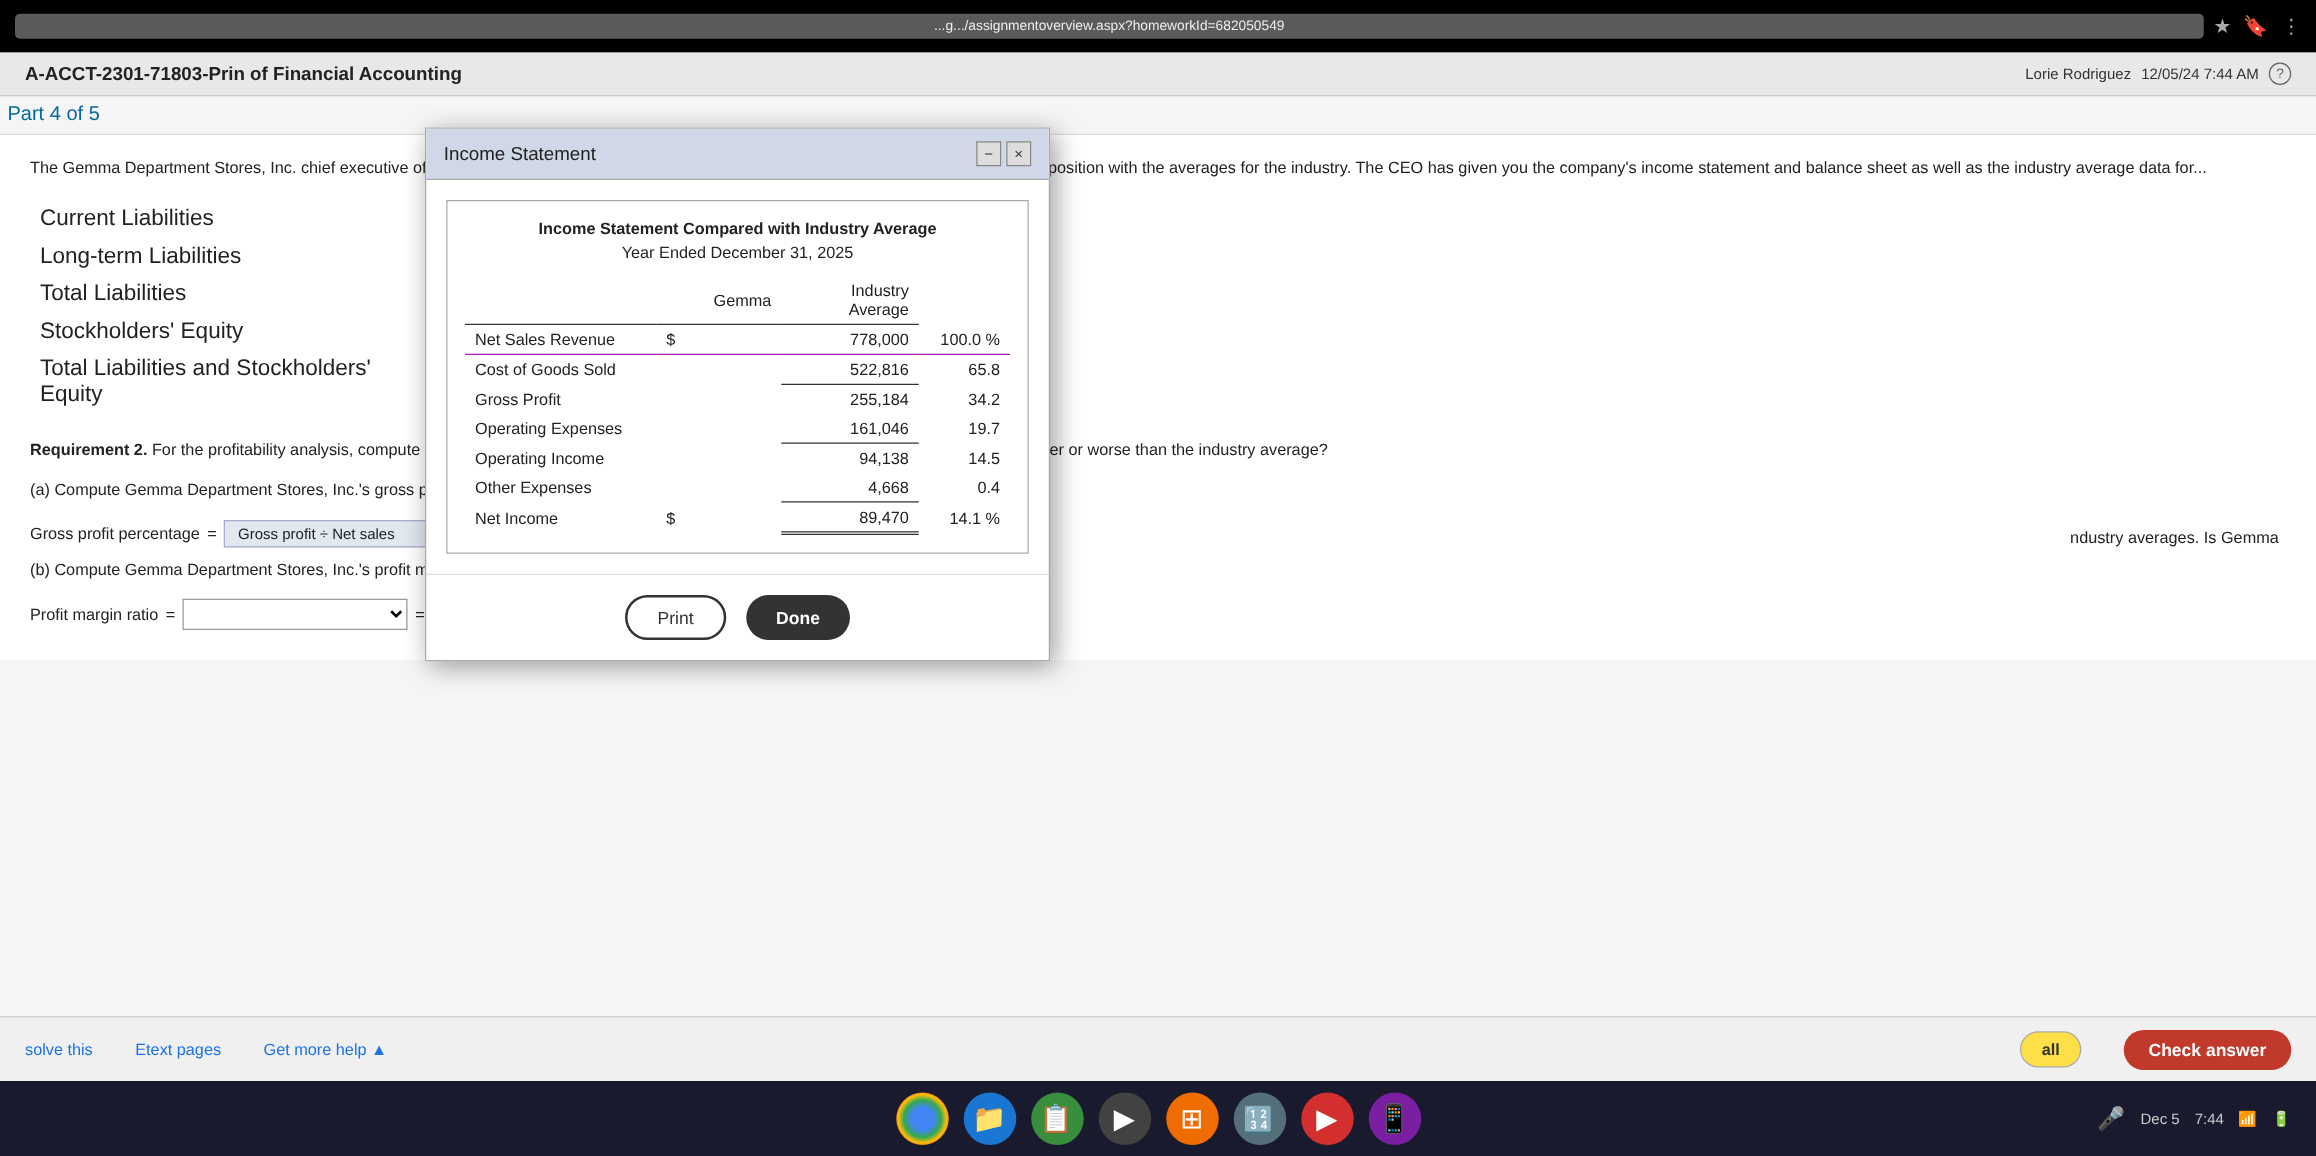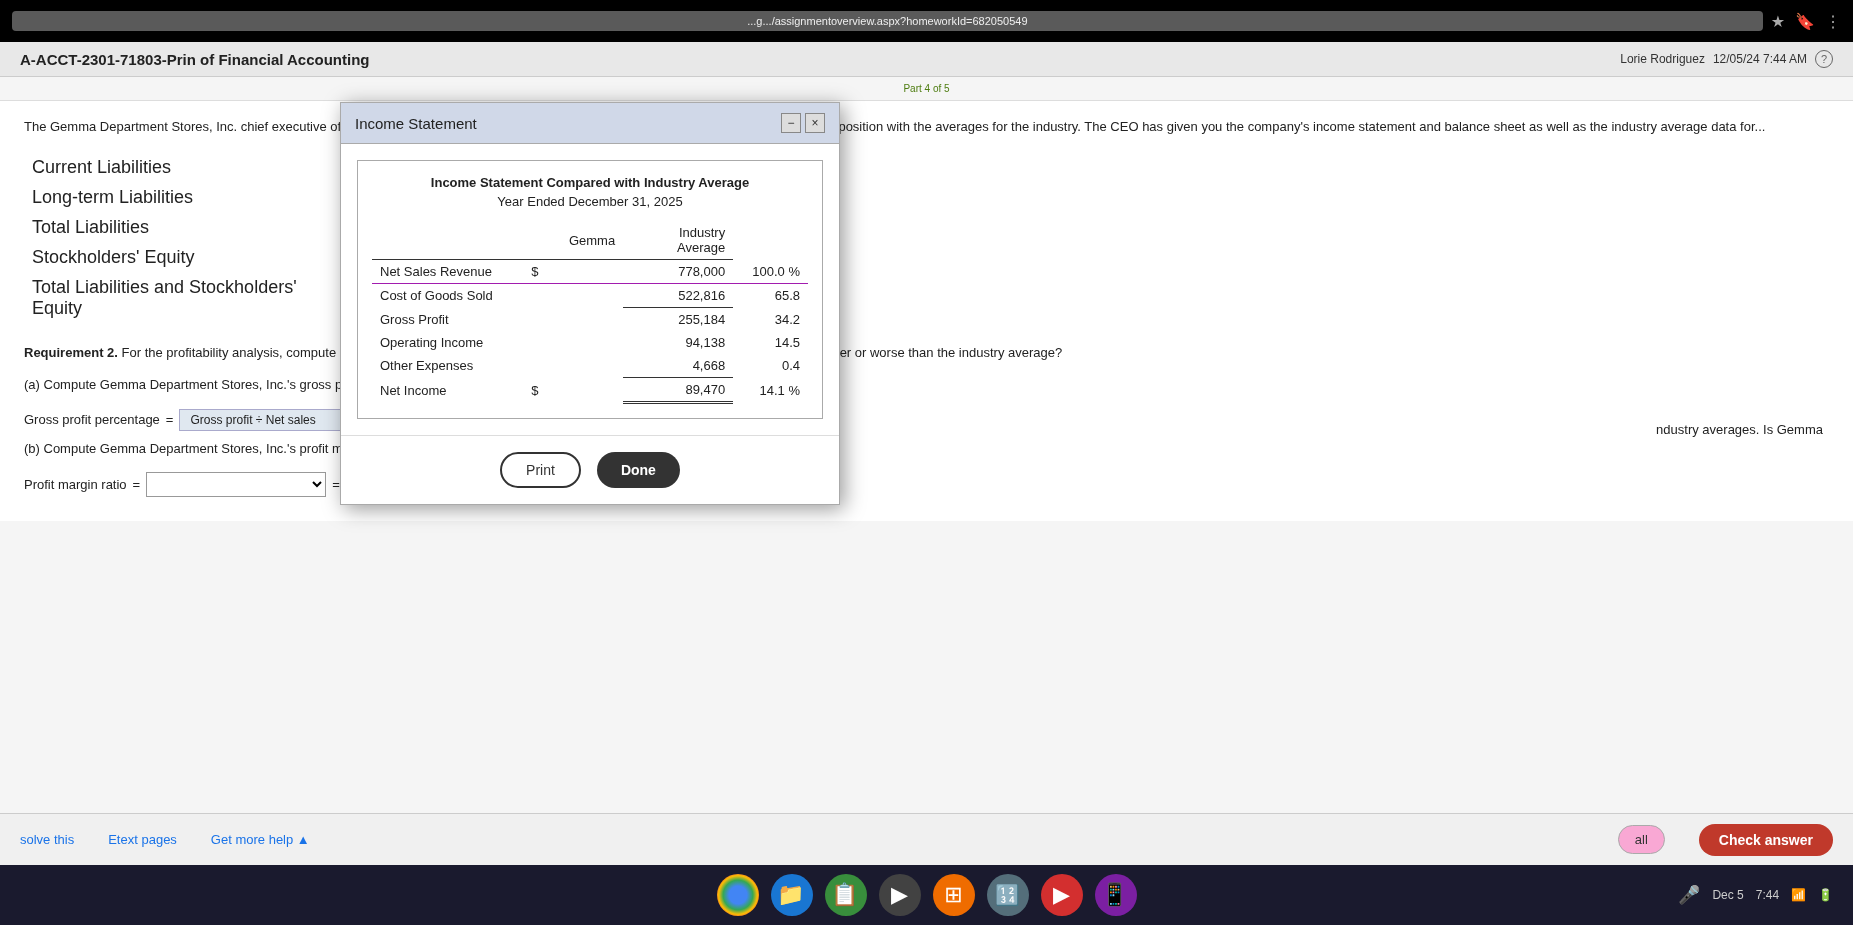--- a/index.html
+++ b/index.html
@@ -79,24 +79,24 @@
       display: flex;
       align-items: center;
       justify-content: center;
       font-size: 11px;
       cursor: pointer;
       color: #666;
     }
 
     
     .part-indicator {
-      text-align: center;
+      text-align: left;
       padding: 6px;
-      font-size: 10px;
-      color: #4d7c0f;
+      font-size: 16px;
+      color: #0369a1;
       border-bottom: 1px solid #ddd;
     }
 
     
     .page-body {
       padding: 16px 24px;
       background: white;
       position: relative;
     }
     .question-text {
@@ -203,27 +203,28 @@
       z-index: 10;
     }
     .action-link {
       color: #1a73e8;
       font-size: 13px;
       cursor: pointer;
       text-decoration: none;
     }
     .btn-clear-all {
       margin-left: auto;
-      background: #f9a8d4;
+      background: #fde047;
       border: 1px solid #aaa;
       border-radius: 20px;
       padding: 6px 16px;
       font-size: 13px;
       cursor: pointer;
       color: #333;
+      font-weight: bold;
     }
     .btn-check-answer {
       background: #c0392b;
       color: white;
       border: none;
       border-radius: 20px;
       padding: 8px 20px;
       font-size: 14px;
       font-weight: bold;
       cursor: pointer;
@@ -523,20 +524,26 @@
               <td class="value" style="border-bottom:1px solid #333;">522,816</td>
               <td class="value">65.8</td>
             </tr>
             <tr>
               <td class="label">Gross Profit</td>
               <td></td>
               <td class="value">255,184</td>
               <td class="value">34.2</td>
             </tr>
             <tr>
+              <td class="label">Operating Expenses</td>
+              <td></td>
+              <td class="value" style="border-bottom:1px solid #333;">161,046</td>
+              <td class="value">19.7</td>
+            </tr>
+            <tr>
               <td class="label">Operating Income</td>
               <td></td>
               <td class="value">94,138</td>
               <td class="value">14.5</td>
             </tr>
             <tr>
               <td class="label">Other Expenses</td>
               <td></td>
               <td class="value" style="border-bottom:1px solid #333;">4,668</td>
               <td class="value">0.4</td>

